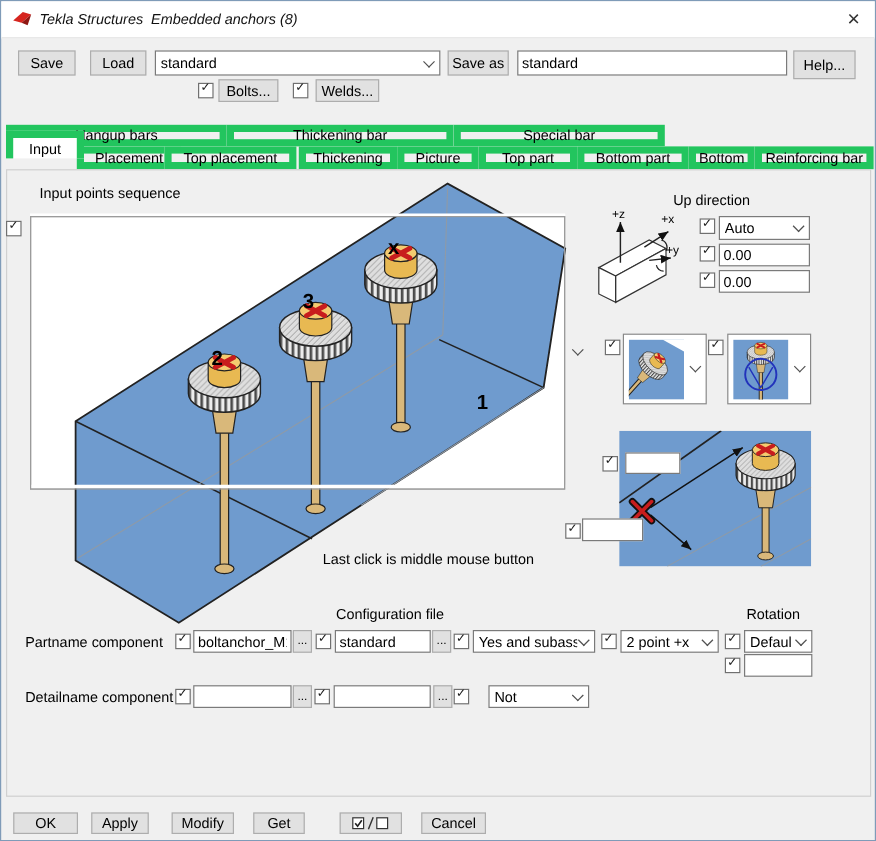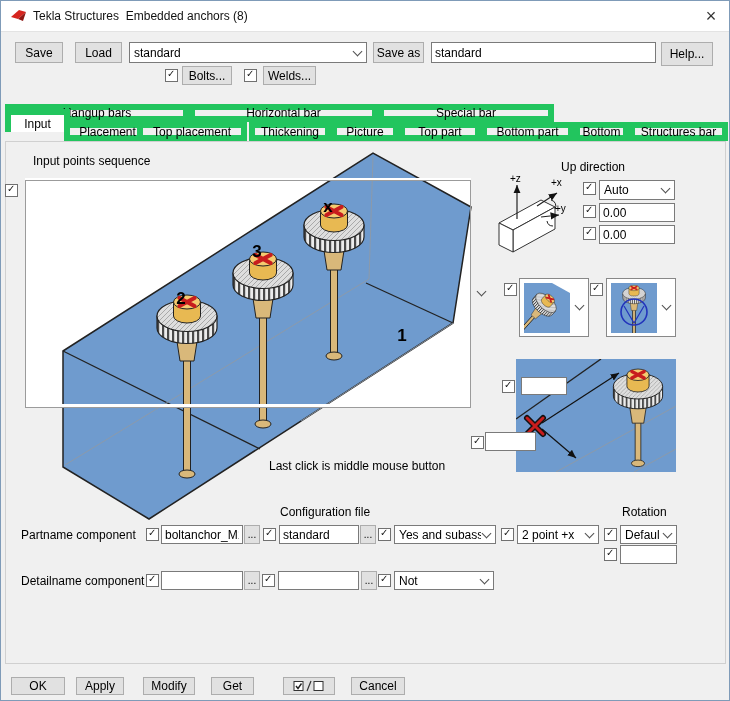--- a/index.html
+++ b/index.html
@@ -1,17 +1,17 @@
 <!DOCTYPE html>
 <html><head>
 <meta charset="utf-8">
 <style>
   html,body{margin:0;padding:0;background:#c8c8c8;font-family:"Liberation Sans",sans-serif;}
   #win{position:relative;width:730px;height:701px;background:#f0f0f0;border:1px solid #7f9bb8;box-sizing:border-box;overflow:hidden;}
-  .titlebar{position:absolute;left:0;top:0;width:100%;height:30px;background:#ffffff;border-bottom:1px solid #e3e3e3;}
+  .titlebar{position:absolute;left:0;top:0;width:100%;height:30px;background:#ffffff;border-bottom:1px solid #e3e3e3;font-style:italic;}
   .title{position:absolute;left:32px;top:8px;font-size:12px;color:#111;white-space:pre;}
   .close{position:absolute;right:4px;top:2px;width:28px;height:26px;display:flex;align-items:center;justify-content:center;font-size:18px;color:#333;cursor:default;}
   .btn{position:absolute;background:#e1e1e1;border:1px solid #adadad;font:12px "Liberation Sans",sans-serif;color:#000;display:flex;align-items:center;justify-content:center;box-sizing:border-box;padding:0;}
   .tf{position:absolute;background:#fff;border:1px solid #7a7a7a;font:12px "Liberation Sans",sans-serif;color:#000;padding:0 3px;box-sizing:border-box;}
   .dd{position:absolute;background:#fff;border:1px solid #7a7a7a;font:12px "Liberation Sans",sans-serif;color:#000;display:flex;align-items:center;padding:0 4px;box-sizing:border-box;overflow:hidden;}
   .dd span{white-space:nowrap;overflow:hidden;flex:1;}
   .chev{width:6px;height:6px;border-right:1.5px solid #505050;border-bottom:1.5px solid #505050;transform:rotate(45deg);flex:none;margin:-3px 1px 0 2px;}
   .cb{position:absolute;width:13px;height:13px;background:#fff;border:1px solid #707070;box-sizing:border-box;}
   .cb::after{content:"✓";position:absolute;left:1px;top:-2px;font:bold 10px "DejaVu Sans",sans-serif;color:#1a1a1a;}
   .lbl{position:absolute;font-size:12px;color:#000;white-space:nowrap;}
@@ -45,32 +45,32 @@
   <button class="btn" style="left:372px;top:41px;width:51px;height:21px">Save as</button>
   <input class="tf" style="left: 430px; top: 41px; width: 225px; height: 21px;" value="standard">
   <button class="btn" style="left:660px;top:41px;width:52px;height:24px">Help...</button>
 
   <span class="cb" style="left:164px;top:68px"></span>
   <button class="btn" style="left:181px;top:65px;width:50px;height:19px">Bolts...</button>
   <span class="cb" style="left:243px;top:68px"></span>
   <button class="btn" style="left:262px;top:65px;width:53px;height:19px">Welds...</button>
 
   <div class="tab" style="left:4px;top:103px;width:184px;height:18px">Hangup bars</div>
-  <div class="tab" style="left:188px;top:103px;width:189px;height:18px">Horizontal bar</div>
+  <div class="tab" style="left:188px;top:103px;width:189px;height:18px">Thickening bar</div>
   <div class="tab" style="left:377px;top:103px;width:176px;height:18px">Special bar</div>
 
   <div class="tab active" style="left:4px;top:108px;width:65px;height:23px">Input</div>
   <div class="tab" style="left:63px;top:121px;width:87px;height:19px">Placement</div>
   <div class="tab" style="left:136px;top:121px;width:110px;height:19px">Top placement</div>
   <div class="tab" style="left:248px;top:121px;width:82px;height:19px">Thickening</div>
   <div class="tab" style="left:330px;top:121px;width:68px;height:19px">Picture</div>
   <div class="tab" style="left:398px;top:121px;width:82px;height:19px">Top part</div>
   <div class="tab" style="left:480px;top:121px;width:93px;height:19px">Bottom part</div>
   <div class="tab" style="left:573px;top:121px;width:55px;height:19px">Bottom</div>
-  <div class="tab" style="left:628px;top:121px;width:99px;height:19px">Structures bar</div>
+  <div class="tab" style="left:628px;top:121px;width:99px;height:19px">Reinforcing bar</div>
 
   <div class="pane"></div>
 
   <svg style="position:absolute;left:0;top:140px" width="492" height="400" viewBox="0 140 492 400">
     <defs>
       <pattern id="rib" width="5" height="8" patternUnits="userSpaceOnUse">
         <rect width="5" height="8" fill="#ececec"></rect>
           <rect width="2.2" height="8" fill="#4a4a4a"></rect>
       </pattern>
       <pattern id="mesh" width="5" height="5" patternUnits="userSpaceOnUse">
@@ -231,21 +231,21 @@
   <input class="tf" style="left: 619px; top: 544px; width: 57px; height: 19px;" value="">
 
   <div class="lbl" style="left:20px;top:573px">Detailname component</div>
   <span class="cb" style="left:145px;top:573px"></span>
   <input class="tf" style="left: 160px; top: 570px; width: 82px; height: 19px;" value="">
   <button class="btn" style="left:243px;top:570px;width:16px;height:19px;font-size:10px">...</button>
   <span class="cb" style="left:261px;top:573px"></span>
   <input class="tf" style="left: 277px; top: 570px; width: 81px; height: 19px;" value="">
   <button class="btn" style="left:360px;top:570px;width:16px;height:19px;font-size:10px">...</button>
   <span class="cb" style="left:377px;top:573px"></span>
-  <div class="dd" style="left:393px;top:570px;width:100px;height:19px">
+  <div class="dd" style="left:406px;top:570px;width:84px;height:19px">
       <span>Not</span>
       <i class="chev"></i>
     </div>
 
   <button class="btn" style="left:10px;top:676px;width:54px;height:18px">OK</button>
   <button class="btn" style="left:75px;top:676px;width:48px;height:18px">Apply</button>
   <button class="btn" style="left:142px;top:676px;width:52px;height:18px">Modify</button>
   <button class="btn" style="left:210px;top:676px;width:43px;height:18px">Get</button>
   <button class="btn" style="left:282px;top:676px;width:52px;height:18px">
     <svg width="32" height="12" viewBox="0 0 32 12">

